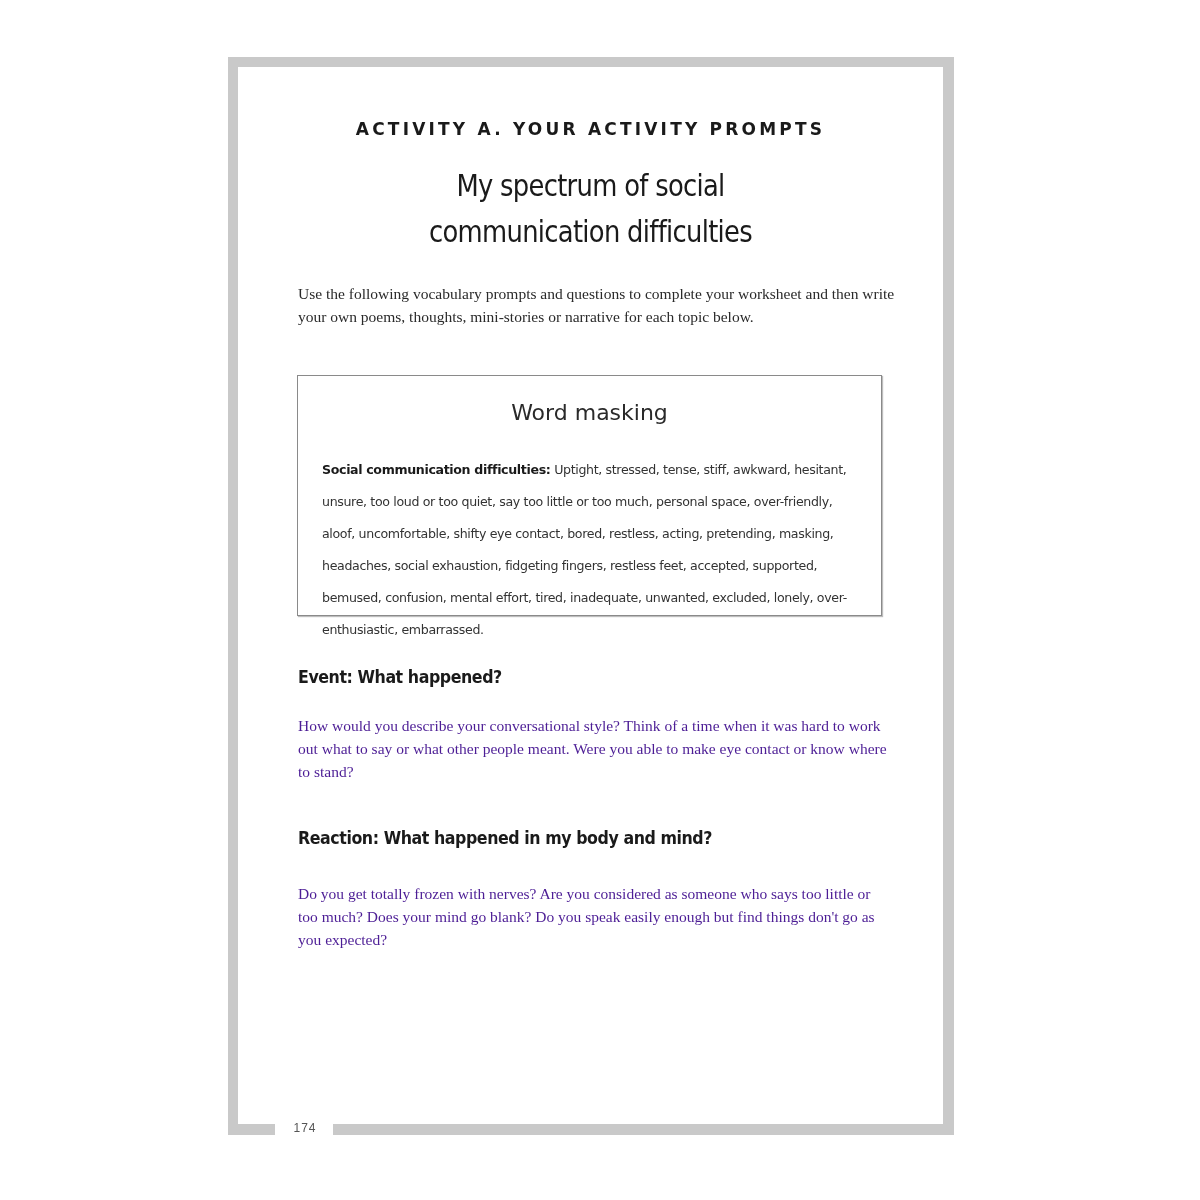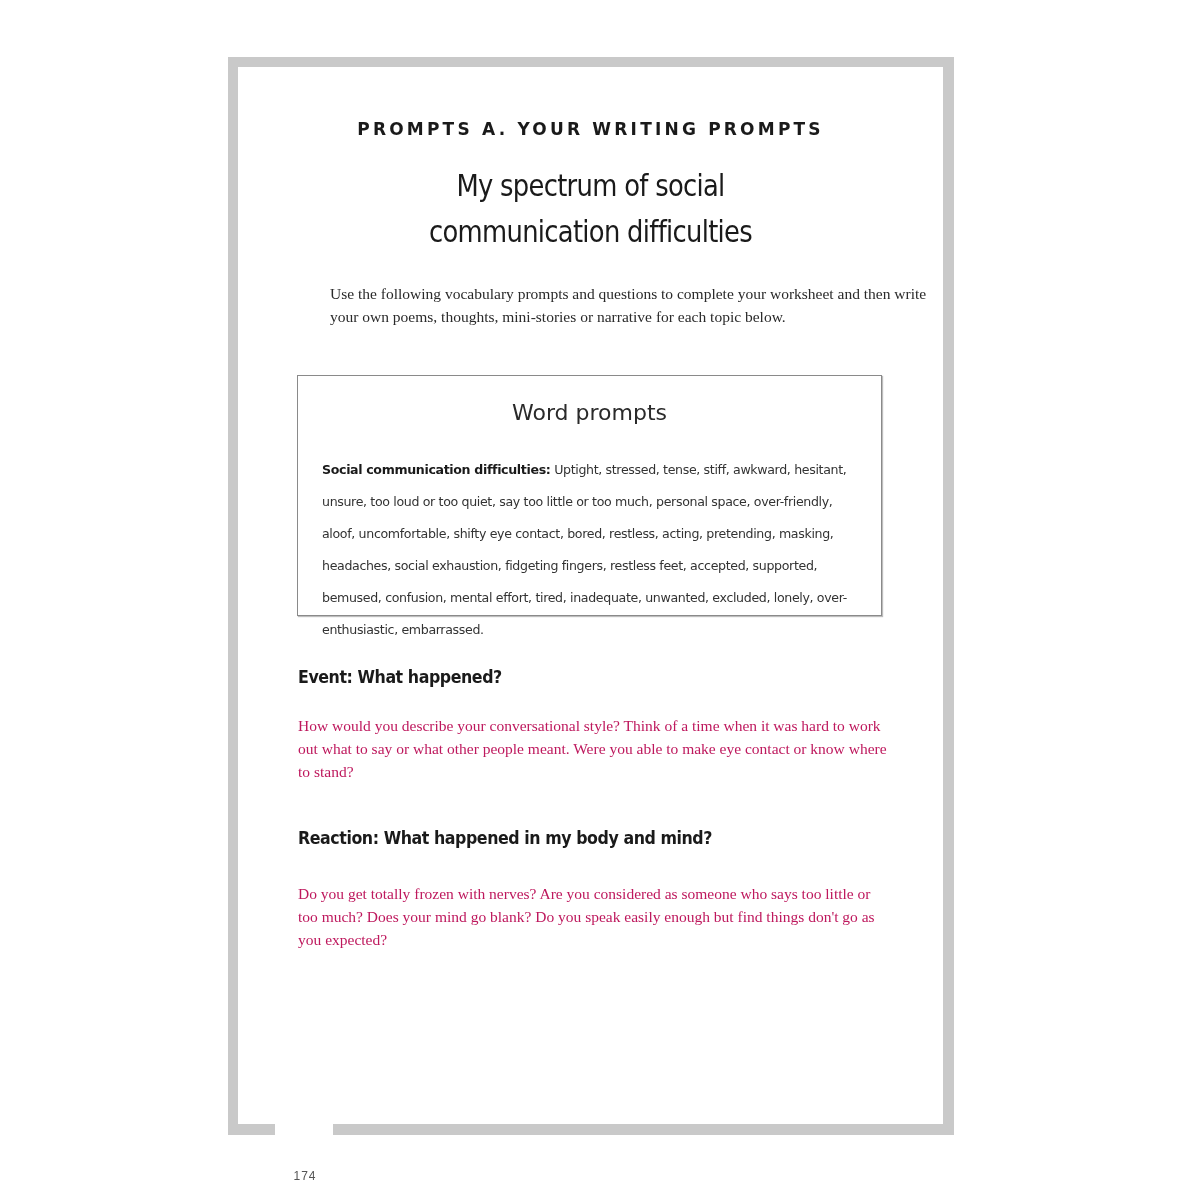--- a/index.html
+++ b/index.html
@@ -10,42 +10,41 @@
   }
   .frame-top { left: 228px; top: 57px; width: 726px; height: 10px; }
   .frame-left { left: 228px; top: 57px; width: 10px; height: 1078px; }
   .frame-right { left: 943px; top: 57px; width: 11px; height: 1078px; }
   .frame-bottom-a { left: 228px; top: 1124px; width: 47px; height: 11px; }
   .frame-bottom-b { left: 333px; top: 1124px; width: 621px; height: 11px; }
 
   .page-number {
     position: absolute; left: 288px; top: 1121px; width: 34px;
     font-family: "Liberation Sans", sans-serif; font-size: 12px; color: #555;
-    letter-spacing: 1px; text-align: center; margin-top: 48px;
+    letter-spacing: 1px; text-align: center;
   }
 
   .activity-label {
     position: absolute; left: 238px; width: 705px; top: 119px;
     text-align: center;
     font-family: "DejaVu Sans", sans-serif; font-weight: bold;
     font-size: 17px; letter-spacing: 3.2px; color: #1a1a1a;
   }
   .title {
     position: absolute; left: 238px; width: 705px; top: 163px;
     text-align: center;
     font-family: "DejaVu Sans", sans-serif;
     font-size: 30px; line-height: 46px; color: #1a1a1a;
     letter-spacing: -0.8px; transform: scaleX(0.86);
   }
 
   .intro {
     position: absolute; left: 298px; top: 282px; width: 600px;
     font-family: "Liberation Serif", serif; font-size: 15.5px; line-height: 23px;
     color: #2a2a2a;
-    margin-left: 32px;
   }
 
   .prompt-box {
     position: absolute; left: 297px; top: 375px; width: 585px; height: 241px;
     border: 1.5px solid #8a8a8a; box-sizing: border-box;
     box-shadow: 1px 1px 1px #bdbdbd;
   }
   .prompt-box-title {
     position: absolute; left: 0; right: 0; top: 24px; text-align: center;
     font-family: "DejaVu Sans", sans-serif; font-size: 22px; color: #2a2a2a;
@@ -59,43 +58,43 @@
 
   .section-heading {
     position: absolute; left: 298px; width: 600px;
     font-family: "DejaVu Sans", sans-serif; font-weight: bold;
     font-size: 18px; color: #1a1a1a; letter-spacing: -0.5px;
     transform-origin: left center; transform: scaleX(0.88);
   }
   .section-body {
     position: absolute; left: 298px; width: 590px;
     font-family: "Liberation Serif", serif; font-size: 15.5px; line-height: 23px;
-    color: #be185d;
+    color: #4c1d95;
   }
 </style>
 </head>
 <body>
 
 <div class="frame-top"></div>
 <div class="frame-left"></div>
 <div class="frame-right"></div>
 <div class="frame-bottom-a"></div>
 <div class="frame-bottom-b"></div>
 
-<div class="activity-label">PROMPTS A. YOUR WRITING PROMPTS</div>
+<div class="activity-label">ACTIVITY A. YOUR ACTIVITY PROMPTS</div>
 
 <div class="title">
   <div>My spectrum of social</div>
   <div>communication difficulties</div>
 </div>
 
 <div class="intro">Use the following vocabulary prompts and questions to complete your worksheet and then write your own poems, thoughts, mini-stories or narrative for each topic below.</div>
 
 <div class="prompt-box">
-  <div class="prompt-box-title">Word prompts</div>
+  <div class="prompt-box-title">Word masking</div>
   <div class="prompt-box-body"><b>Social communication difficulties:</b><span> Uptight, stressed, tense, stiff, awkward, hesitant, unsure, too loud or too quiet, say too little or too much, personal space, over-friendly, aloof, uncomfortable, shifty eye contact, bored, restless, acting, pretending, masking, headaches, social exhaustion, fidgeting fingers, restless feet, accepted, supported, bemused, confusion, mental effort, tired, inadequate, unwanted, excluded, lonely, over-enthusiastic, embarrassed.</span></div>
 </div>
 
 <div class="section-heading" style="top:666px;">Event: What happened?</div>
 <div class="section-body" style="top:714px;">How would you describe your conversational style? Think of a time when it was hard to work out what to say or what other people meant. Were you able to make eye contact or know where to stand?</div>
 
 <div class="section-heading" style="top:827px;">Reaction: What happened in my body and mind?</div>
 <div class="section-body" style="top:874px;margin-top:8px;">Do you get totally frozen with nerves? Are you considered as someone who says too little or too much? Does your mind go blank? Do you speak easily enough but find things don't go as you expected?</div>
 
 <div class="page-number">174</div>

